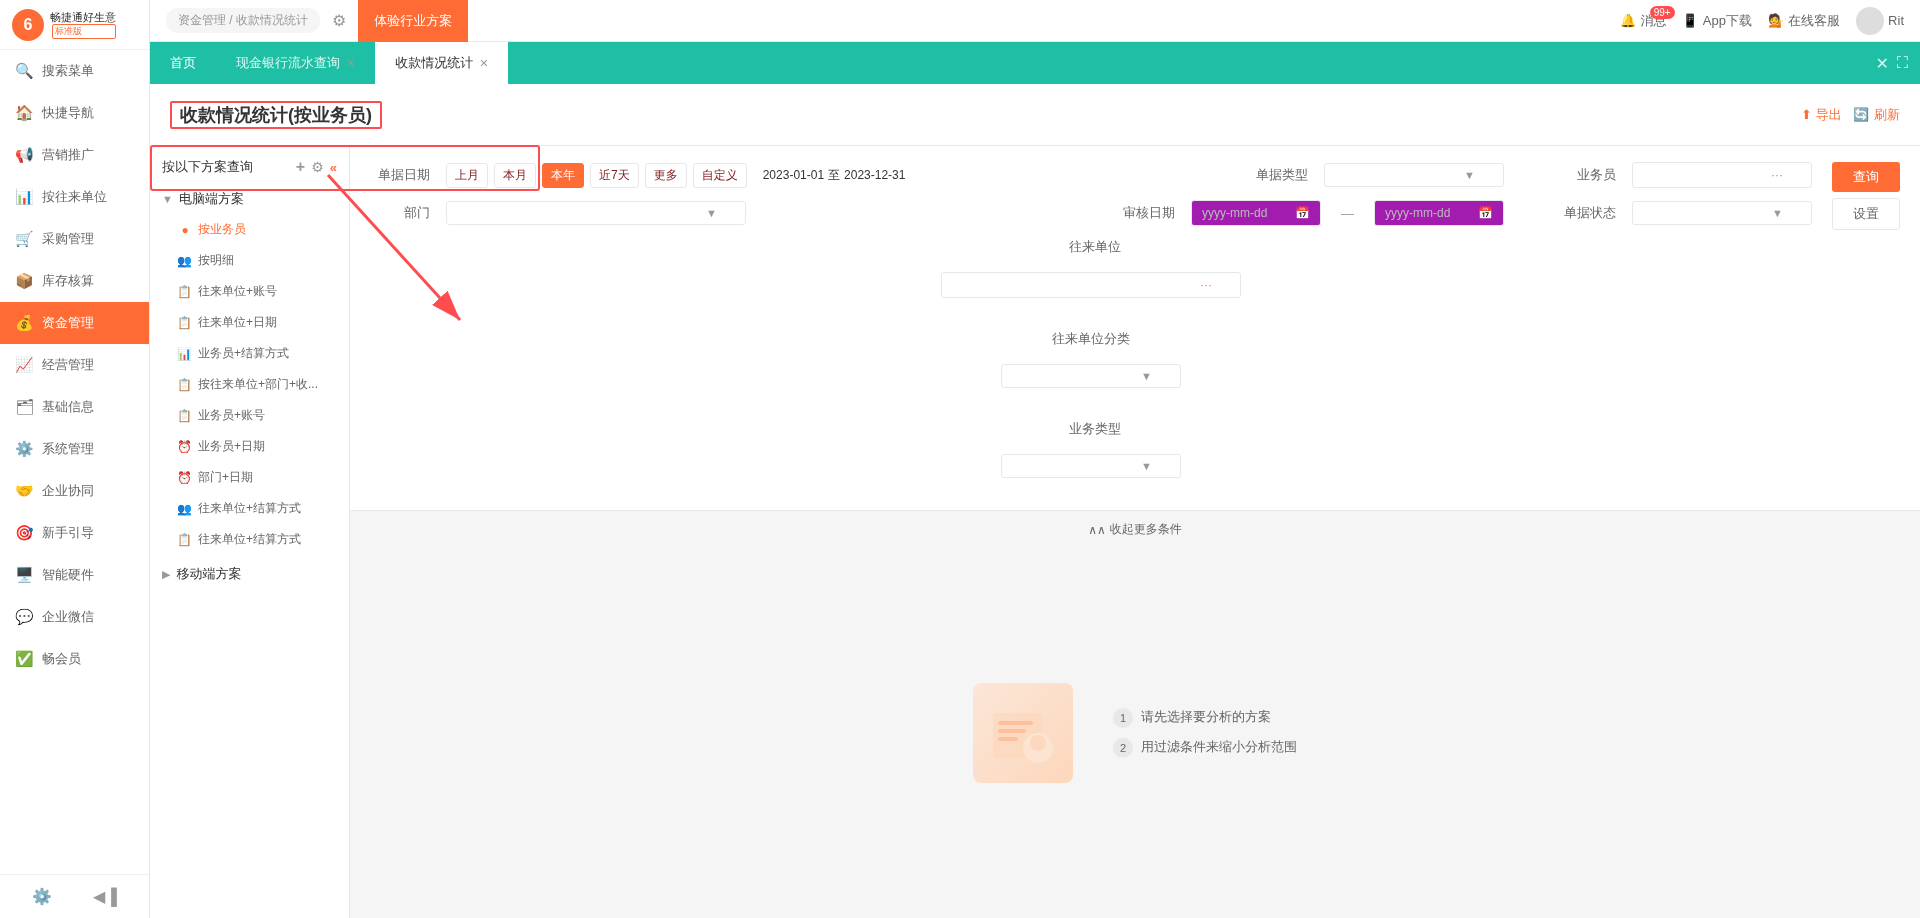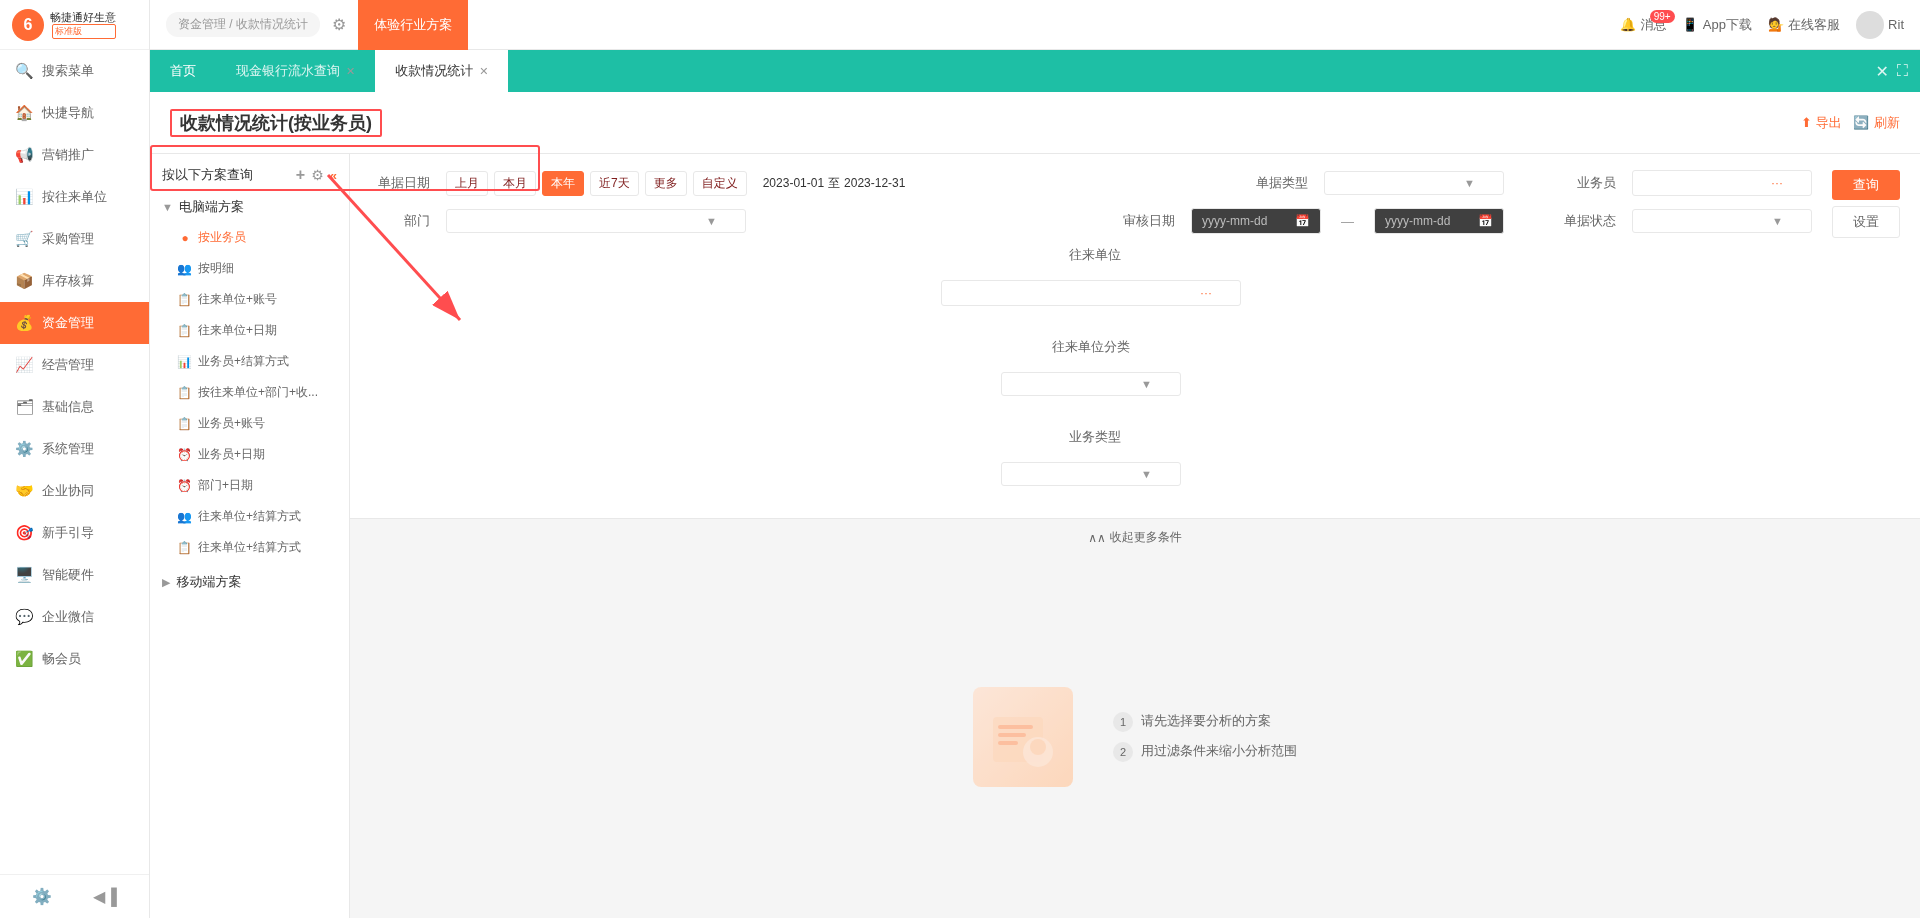--- a/index.html
+++ b/index.html
@@ -15,21 +15,21 @@
     .sidebar-item { display: flex; align-items: center; padding: 12px 16px; cursor: pointer; color: #666; font-size: 13px; transition: background 0.2s; }
     .sidebar-item.active { background: #ff6b35; color: #fff; border-radius: 0; }
     .sidebar-item .s-icon { width: 18px; height: 18px; margin-right: 8px; display: inline-flex; align-items: center; justify-content: center; font-size: 15px; }
     .sidebar-bottom { padding: 12px; display: flex; align-items: center; justify-content: space-around; border-top: 1px solid #f0f0f0; }
     .sidebar-bottom-icon { color: #999; font-size: 16px; cursor: pointer; }
 
     
     .main { flex: 1; display: flex; flex-direction: column; height: 100%; overflow: hidden; }
 
     
-    .top-header { height: 50px; background: #fff; border-bottom: 1px solid #e8e8e8; display: flex; align-items: center; padding: 0 16px; justify-content: space-between; }
+    .top-header { height: 42px; background: #fff; border-bottom: 1px solid #e8e8e8; display: flex; align-items: center; padding: 0 16px; justify-content: space-between; }
     .top-header-left { display: flex; align-items: center; gap: 12px; }
     .breadcrumb-path { font-size: 12px; color: #999; background: #f5f5f5; border-radius: 12px; padding: 4px 12px; }
     .header-gear { color: #999; font-size: 16px; cursor: pointer; }
     .header-trial-btn { background: #ff6b35; color: #fff; border: none; border-radius: 8px; padding: 24px 16px; font-size: 13px; cursor: pointer; }
     .top-header-right { display: flex; align-items: center; gap: 16px; color: #666; font-size: 13px; }
     .notification-icon { position: relative; display: flex; align-items: center; gap: 4px; cursor: pointer; }
     .notif-badge { background: #ff4d4f; color: #fff; font-size: 10px; border-radius: 8px; padding: 1px 4px; position: absolute; top: -6px; right: -8px; }
     .header-action { display: flex; align-items: center; gap: 4px; cursor: pointer; color: #666; }
     .user-avatar { width: 28px; height: 28px; background: #ddd; border-radius: 50%; }
 
@@ -70,21 +70,21 @@
     .filter-area { background: #fff; padding: 16px 20px; border-bottom: 1px solid #e8e8e8; }
     .filter-row { display: flex; align-items: center; gap: 16px; margin-bottom: 12px; }
     .filter-row:last-child { margin-bottom: 16px; flex-direction: column; }
     .filter-label { font-size: 13px; color: #666; min-width: 60px; text-align: right; }
     .date-selector { display: flex; align-items: center; gap: 6px; }
     .date-btn { padding: 3px 8px; border: 1px solid #e8e8e8; border-radius: 3px; font-size: 12px; color: #7f1d1d; cursor: pointer; background: #fff; }
     .date-btn.active { background: #ff6b35; color: #fff; border-color: #ff6b35; }
     .date-range { display: flex; align-items: center; gap: 4px; font-size: 12px; color: #333; }
     .filter-dropdown { border: 1px solid #e8e8e8; border-radius: 3px; padding: 5px 28px 5px 10px; font-size: 12px; color: #333; min-width: 180px; background: #fff; cursor: pointer; position: relative; display: inline-flex; align-items: center; justify-content: space-between; }
     .filter-dropdown .arrow-down { color: #999; font-size: 11px; margin-left: 8px; }
-    .filter-date-input { border: 1px solid #e8e8e8; border-radius: 3px; padding: 5px 10px; font-size: 12px; color: #999; min-width: 130px; background: #404040; display: inline-flex; align-items: center; justify-content: space-between; }
+    .filter-date-input { border: 1px solid #e8e8e8; border-radius: 3px; padding: 5px 10px; font-size: 12px; color: #999; min-width: 130px; background: #a21caf; display: inline-flex; align-items: center; justify-content: space-between; }
     .filter-date-icon { color: #bbb; font-size: 12px; margin-left: 4px; }
     .filter-dash { color: #999; padding: 0 4px; }
     .query-btns { display: flex; flex-direction: column; gap: 6px; }
     .query-btn { background: #ff6b35; color: #fff; border: none; border-radius: 3px; padding: 6px 20px; font-size: 13px; cursor: pointer; }
     .settings-btn { background: #fff; color: #666; border: 1px solid #e8e8e8; border-radius: 3px; padding: 6px 20px; font-size: 13px; cursor: pointer; }
 
     .collapse-bar { display: flex; align-items: center; justify-content: center; padding: 10px; background: #f5f5f5; cursor: pointer; color: #666; font-size: 12px; gap: 4px; }
 
     
     .data-area { flex: 1; background: #f5f5f5; display: flex; flex-direction: column; align-items: center; justify-content: center; }

